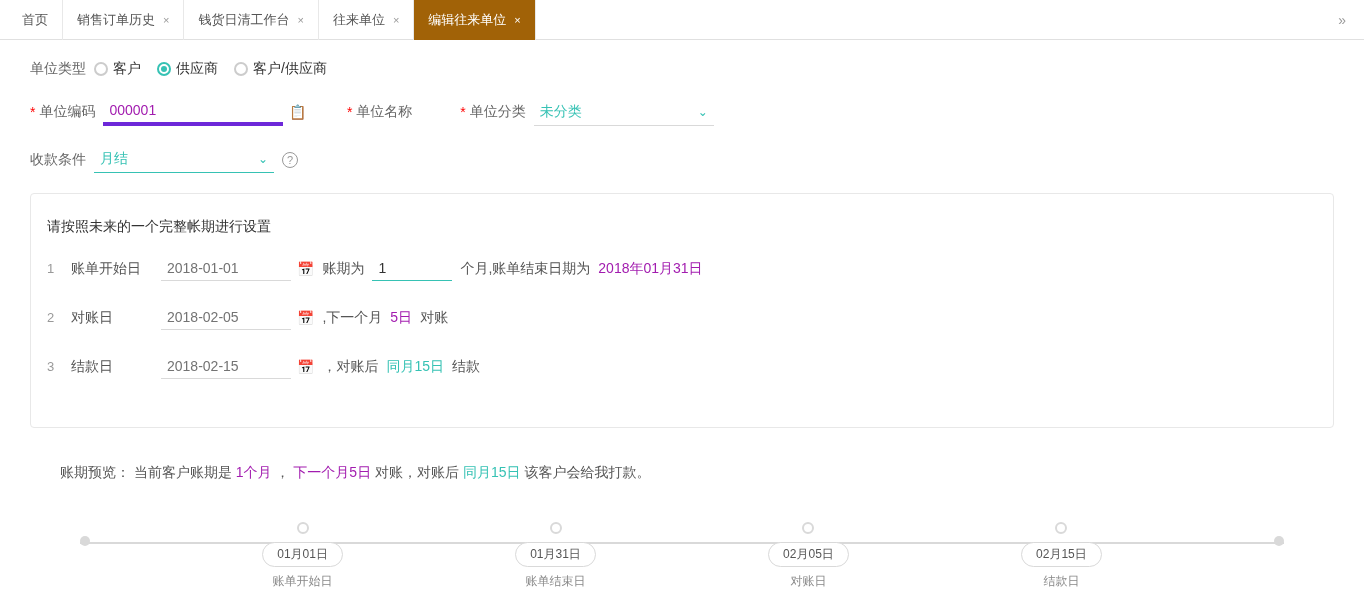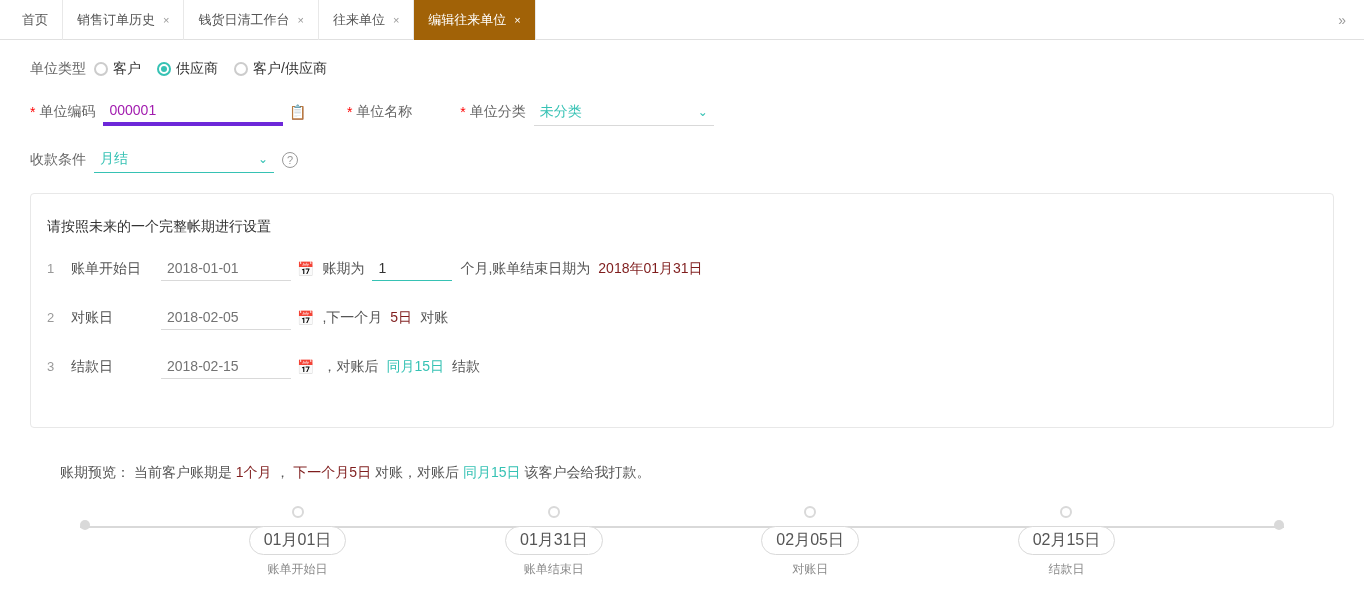--- a/index.html
+++ b/index.html
@@ -200,33 +200,33 @@
       font-size: 14px;
       color: #333;
       outline: none;
       width: 80px;
     }
     .row-text {
       color: #555;
       margin: 0 8px;
     }
     .highlight-orange {
-      color: #7f1d1d;
+      color: #a21caf;
     }
     .highlight-cyan {
       color: #36c2b4;
     }
 
     
     .preview-section {
       padding: 16px 30px 0;
     }
     .preview-text {
       color: #555;
-      margin-bottom: 24px;
+      margin-bottom: 40px;
       font-size: 14px;
     }
     .timeline-wrapper {
       position: relative;
       width: 100%;
       padding: 0 20px;
     }
     .tl-line {
       position: absolute;
       top: 20px;
@@ -265,21 +265,21 @@
       background: #fff;
       border: 2px solid #d9d9d9;
       margin-bottom: 8px;
       position: relative;
       z-index: 2;
     }
     .tl-badge {
       border: 1px solid #d9d9d9;
       border-radius: 20px;
       padding: 3px 14px;
-      font-size: 16px;
+      font-size: 12px;
       color: #555;
       background: #fff;
       white-space: nowrap;
       margin-bottom: 6px;
     }
     .tl-desc {
       font-size: 12px;
       color: #888;
     }
   </style>

